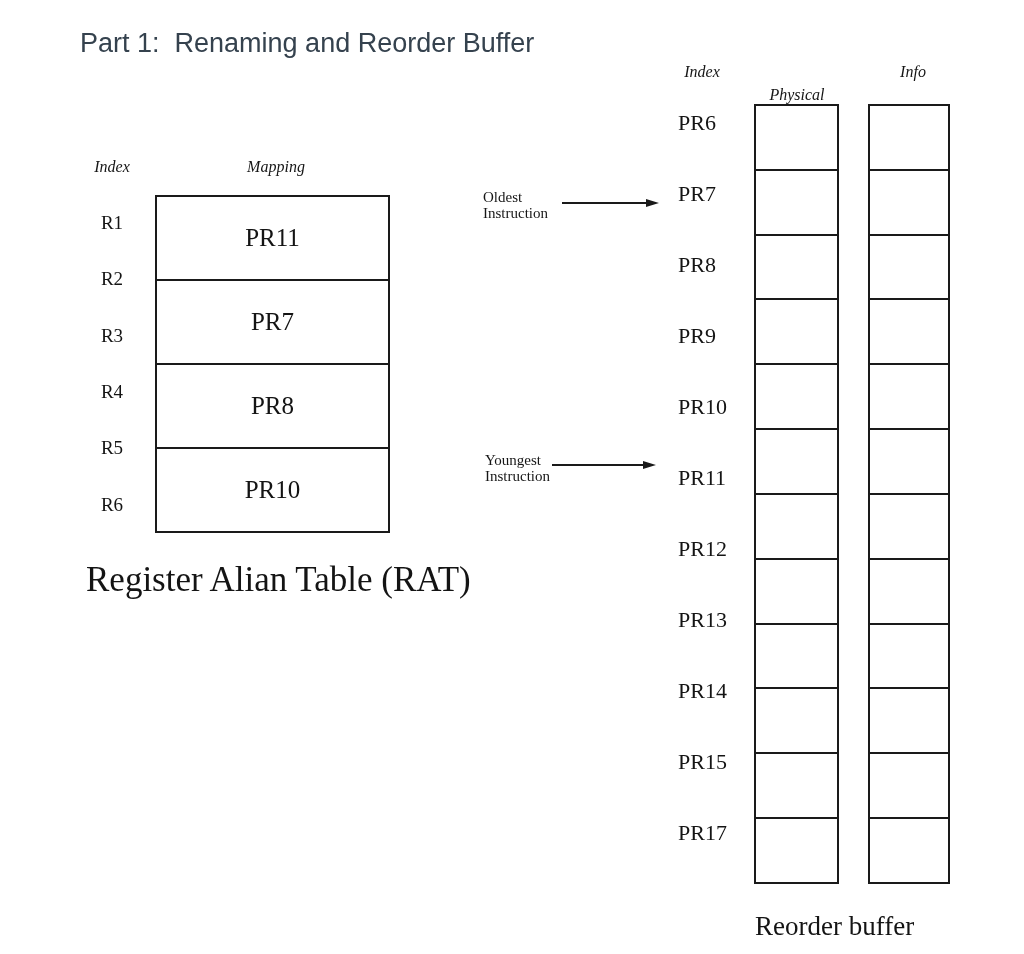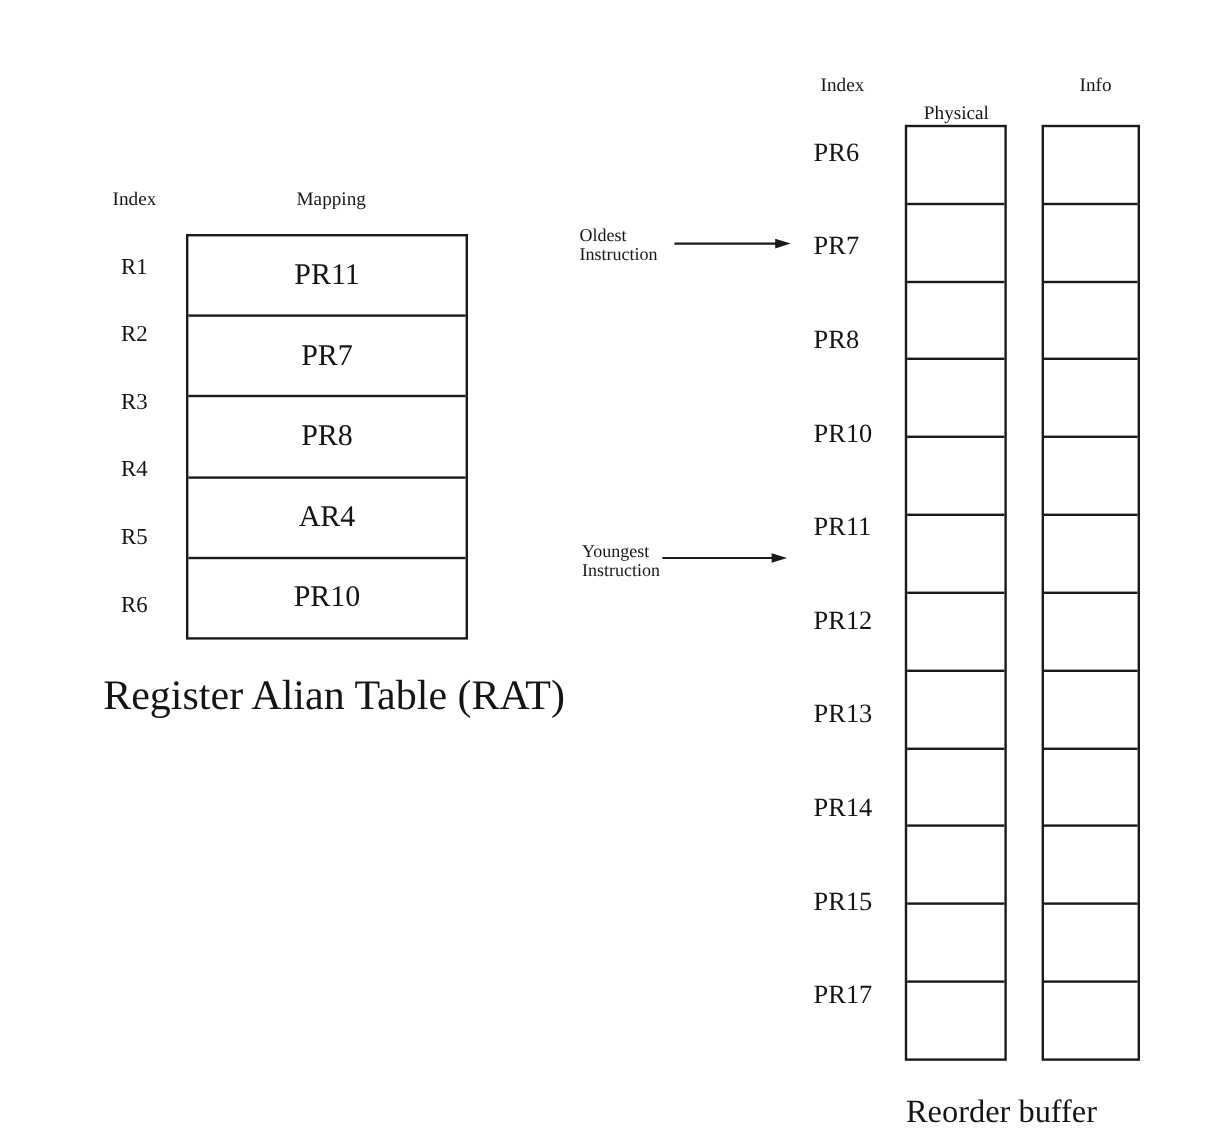--- a/index.html
+++ b/index.html
@@ -22,20 +22,21 @@
     font-weight: 400;
     color: #35424e;
     white-space: pre;
   }
   .hdr {
     position: absolute;
     font-size: 16px;
     text-align: center;
     line-height: 17px;
     color: #161616;
+    font-style: italic;
   }
   
   .rat-index-col {
     position: absolute;
     left: 78px; top: 195px;
     width: 68px; height: 338px;
     display: flex; flex-direction: column;
   }
   .rat-index-col .idx-cell {
     flex: 1; display: flex; align-items: center; justify-content: center;
@@ -96,38 +97,38 @@
   .rob-col-pr { left: 754px; width: 85px; }
   .rob-col-info { left: 868px; width: 82px; }
   .rob-cell { flex: 1; border-bottom: 2px solid #1a1a1a; }
   .rob-cell:last-child { border-bottom: none; }
 </style>
 </head>
 <body>
 
 <div class="canvas">
 
+  <div class="title">Part 1:  Renaming and Reorder Buffer</div>
 
   <div class="hdr" style="left:82px; top:158px; width:60px;">Index</div>
   <div class="hdr" style="left:234px; top:158px; width:84px;">Mapping</div>
 
   <div class="rat-index-col">
     <div class="idx-cell">R1</div>
     <div class="idx-cell">R2</div>
     <div class="idx-cell">R3</div>
     <div class="idx-cell">R4</div>
     <div class="idx-cell">R5</div>
     <div class="idx-cell">R6</div>
   </div>
 
   <div class="rat-table">
     <div class="rat-cell">PR11</div>
     <div class="rat-cell">PR7</div>
     <div class="rat-cell">PR8</div>
-    <div class="rat-cell">AR4</div>
     <div class="rat-cell">PR10</div>
   </div>
 
   <div class="caption rat-caption">Register Alian Table (RAT)</div>
 
   <div class="ann ann-oldest">
     <div>Oldest</div>
     <div>Instruction</div>
   </div>
   <svg class="arrow-svg arrow-oldest" width="104" height="14">
@@ -148,20 +149,21 @@
   <div class="hdr" style="left:753px; top:55px; width:88px;margin-top:31px;">
     <div>Physical</div>
     <div>Register</div>
   </div>
   <div class="hdr" style="left:883px; top:63px; width:60px;">Info</div>
 
   <div class="rob-index-col">
     <div class="idx-cell">PR6</div>
     <div class="idx-cell">PR7</div>
     <div class="idx-cell">PR8</div>
+    <div class="idx-cell">PR9</div>
     <div class="idx-cell">PR10</div>
     <div class="idx-cell">PR11</div>
     <div class="idx-cell">PR12</div>
     <div class="idx-cell">PR13</div>
     <div class="idx-cell">PR14</div>
     <div class="idx-cell">PR15</div>
     <div class="idx-cell">PR17</div>
   </div>
 
   <div class="rob-col rob-col-pr">

